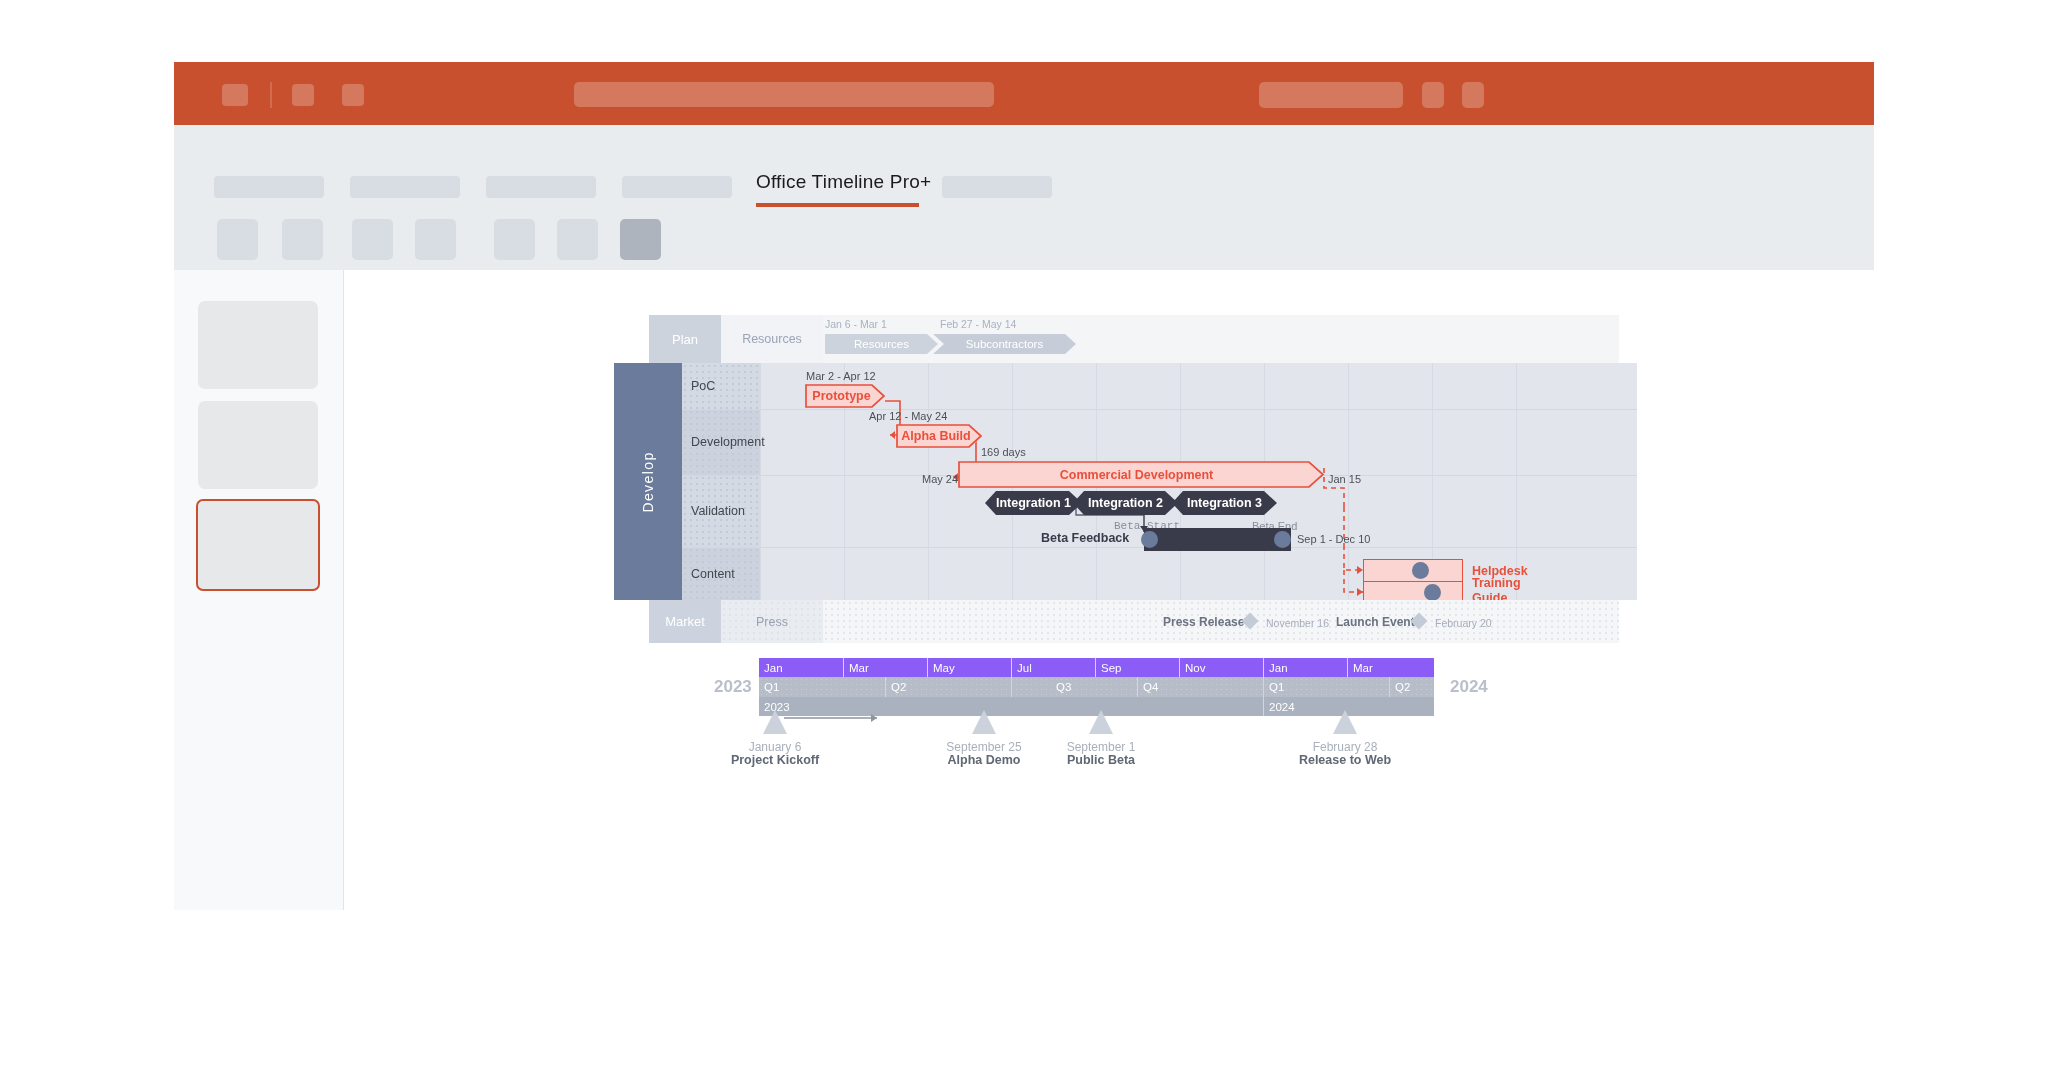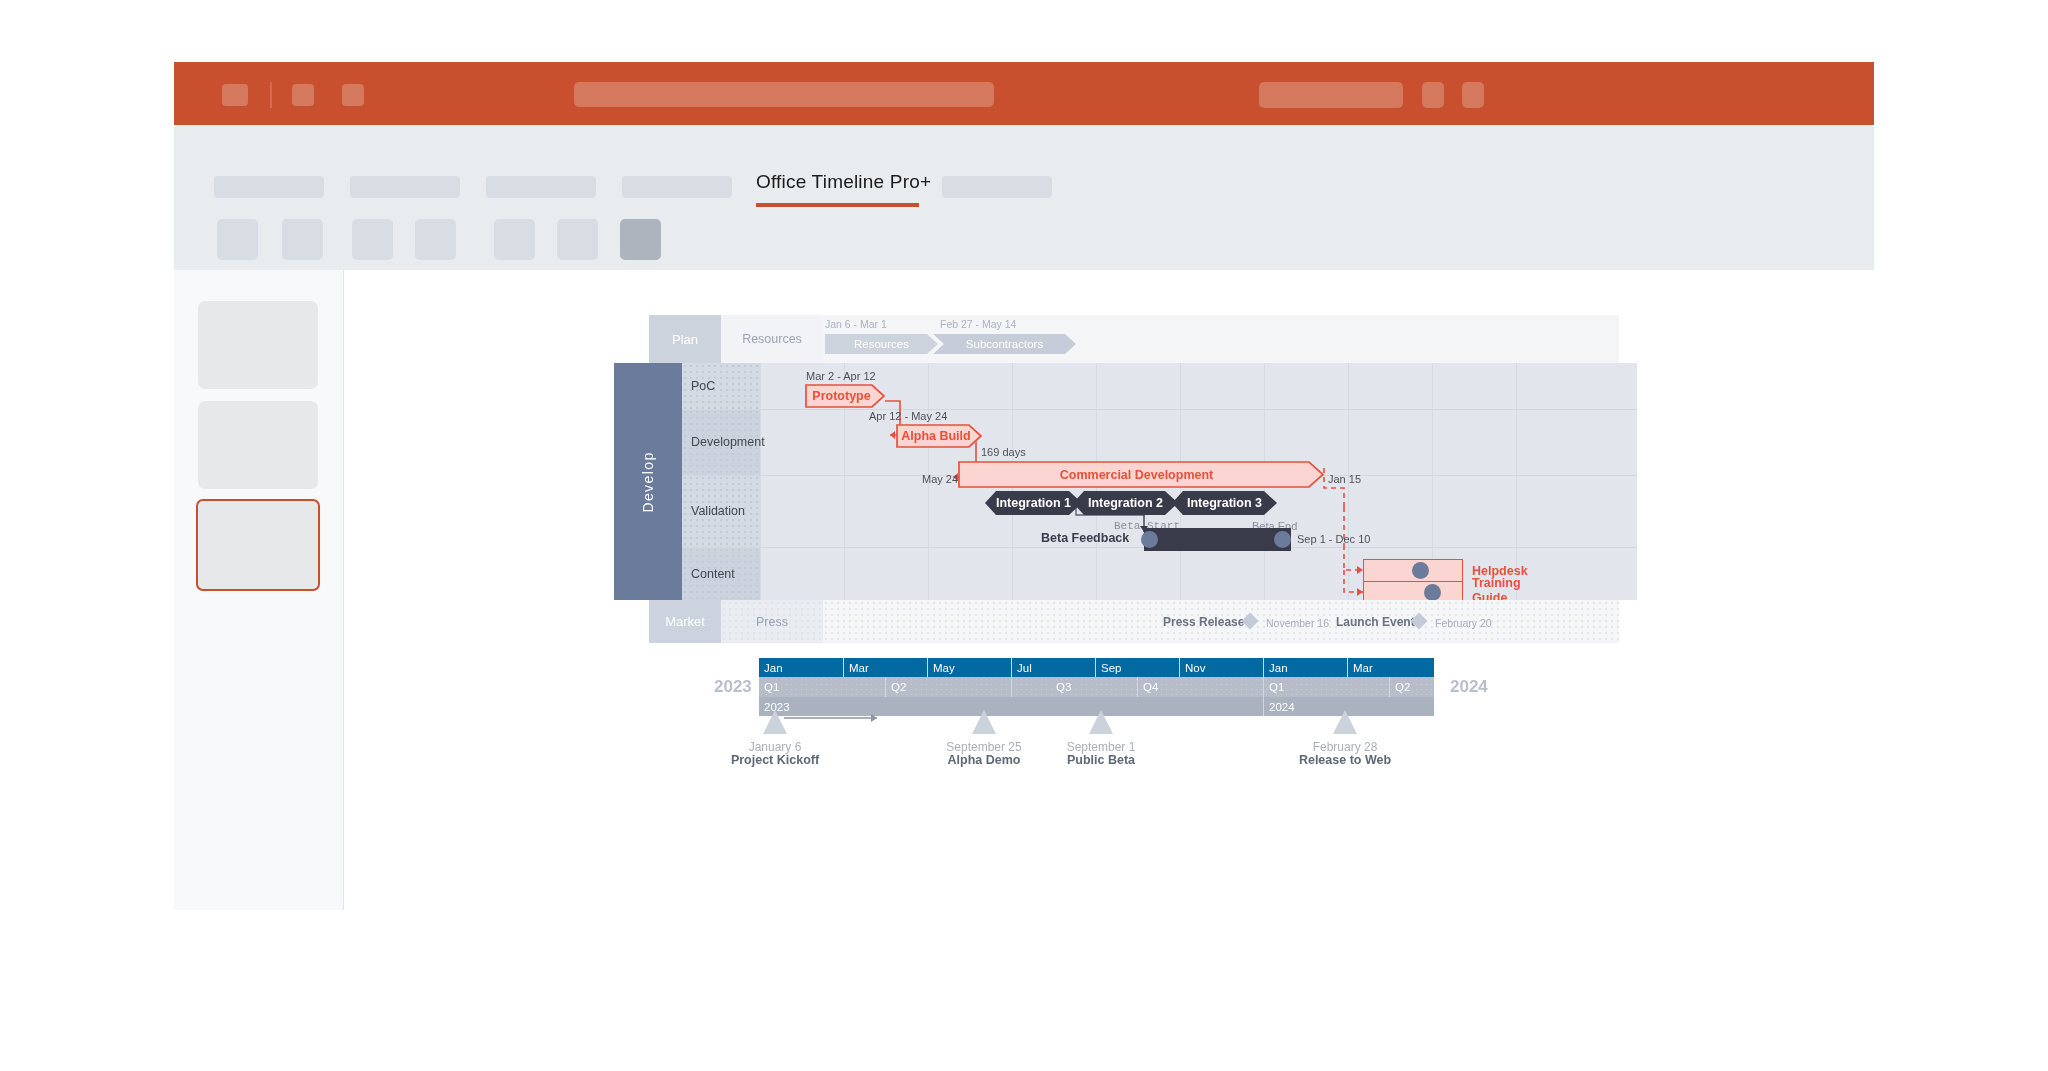--- a/index.html
+++ b/index.html
@@ -80,21 +80,21 @@
 
   .arrowbar{position:absolute;background:#3a3b4a;color:#ffffff;font-size:12.5px;font-weight:bold;
         display:flex;align-items:center;justify-content:center;white-space:nowrap;
         clip-path:polygon(11px 0, calc(100% - 13px) 0, 100% 50%, calc(100% - 13px) 100%, 11px 100%, 0 50%);}
   .darkbar{position:absolute;background:#3a3b4a;}
   .dot{position:absolute;width:17px;height:17px;border-radius:50%;background:#6a7b9b;}
 
   
   .scale{position:absolute;left:415px;top:388px;width:675px;}
   .sc-row{position:absolute;left:0;width:675px;box-sizing:border-box;}
-  .sc-months{top:0;height:19px;background:#0369a1;}
+  .sc-months{top:0;height:19px;background:#8b5cf6;}
   .sc-q{top:19px;height:20px;background:#b6bdc8;
         background-image:radial-gradient(#c6ccd6 .9px,transparent .9px);background-size:5px 5px;}
   .sc-y{top:39px;height:19px;background:#aab2bf;}
   .sc-cell{position:absolute;top:0;height:100%;color:#ffffff;font-size:11.5px;
         display:flex;align-items:center;padding-left:5px;box-sizing:border-box;
         border-left:1px solid #d2d7df;}
   .sc-cell.nb{border-left:none;}
   .yr-side{position:absolute;font-size:17px;color:#b9c0cb;font-weight:bold;}
 
   .ms-tri{position:absolute;width:0;height:0;border-left:12px solid transparent;

